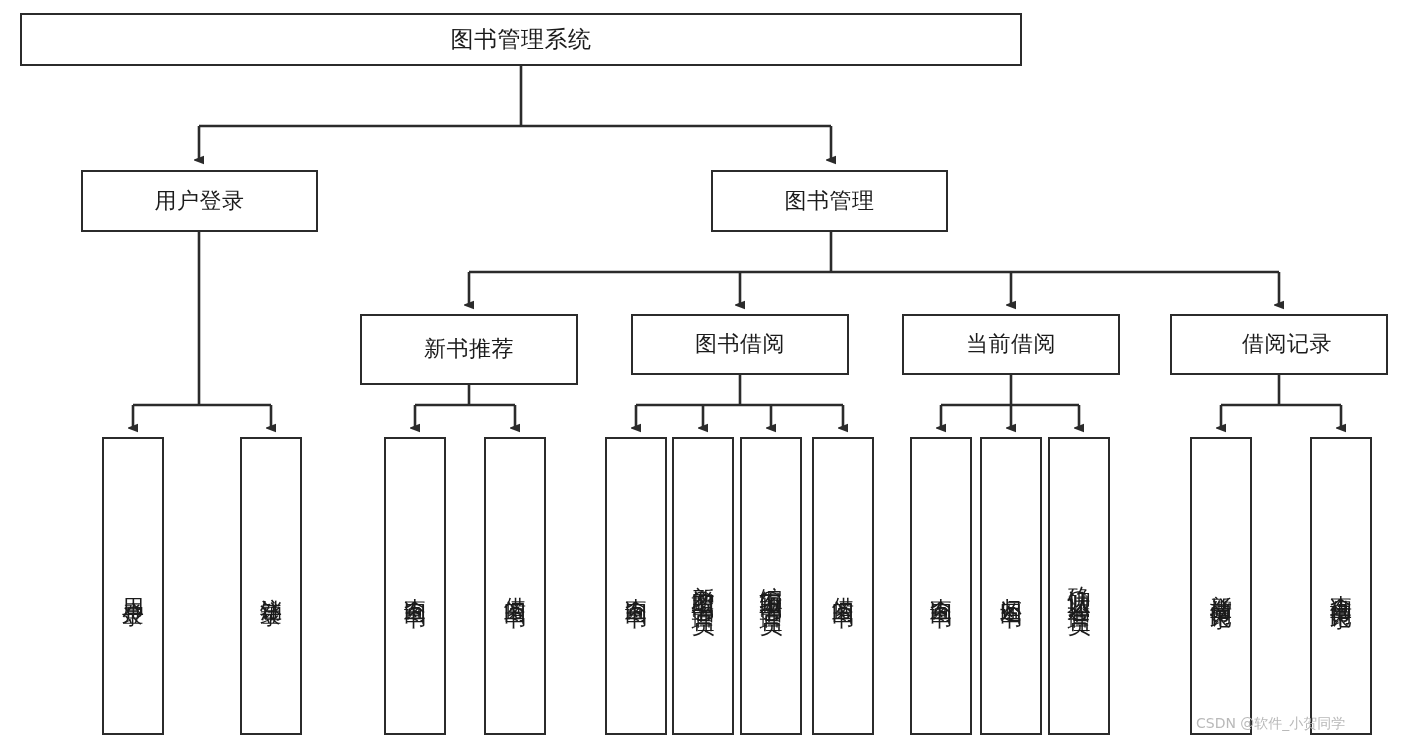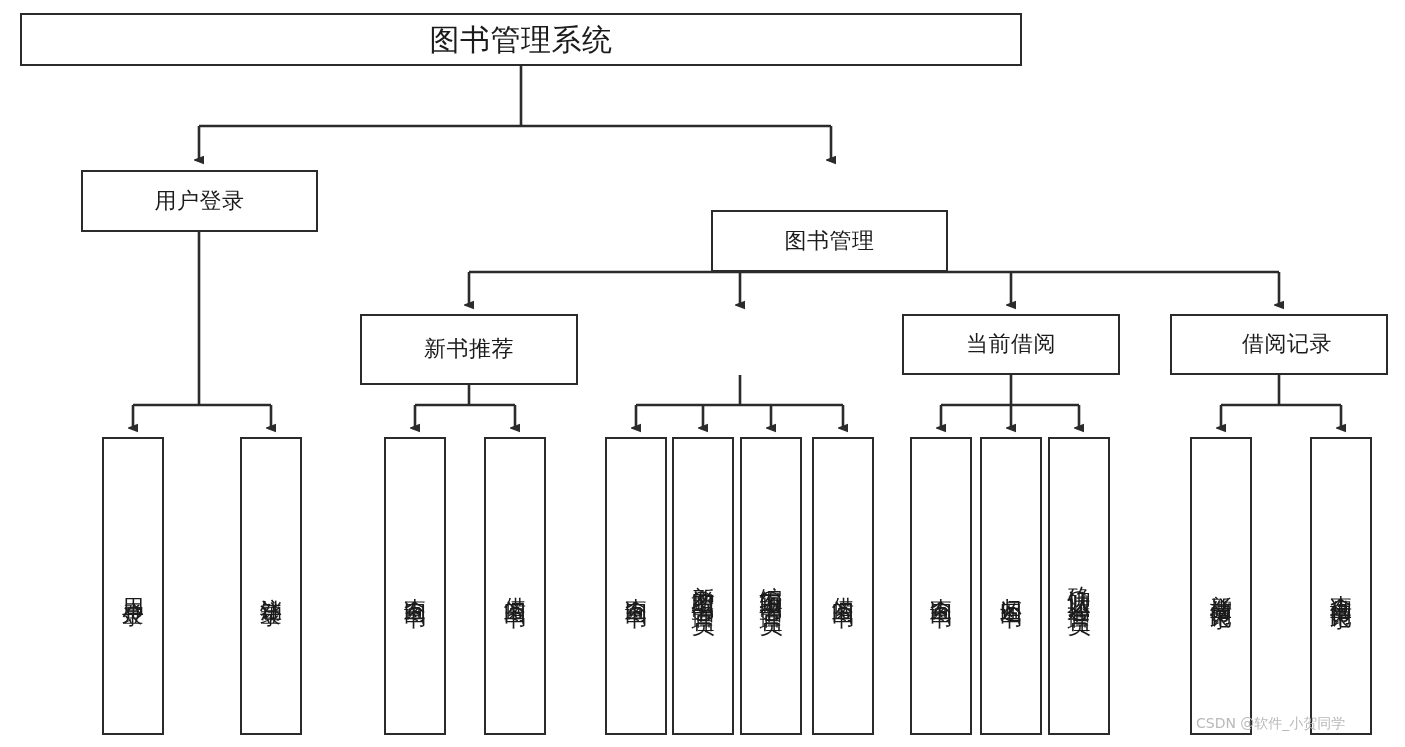--- a/index.html
+++ b/index.html
@@ -39,21 +39,21 @@
     color: #1b1b1b;
     letter-spacing: 0.5px;
     line-height: 1.12;
     white-space: nowrap;
   }
   
   .node.horiz .label {
     font-size: 22px;
   }
   .node.root .label {
-    font-size: 30px;
+    font-size: 23px;
   }
   
   .node.vert {
     align-items: center;
     justify-content: center;
   }
   .node.vert .label {
     writing-mode: vertical-rl;
     text-orientation: upright;
     font-size: 22px;
@@ -129,27 +129,30 @@
     </g>
   </svg>
 
   <div class="node horiz root" style="left:20px; top:13px; width:1002px; height:53px;">
     <span class="label">图书管理系统</span>
   </div>
 
   <div class="node horiz" style="left:81px; top:170px; width:237px; height:62px;">
     <span class="label">用户登录</span>
   </div>
-  <div class="node horiz" style="left:711px; top:170px; width:237px; height:62px;margin-top:40px;">
+  <div class="node horiz" style="left:711px; top:170px; width:237px; height:62px;">
     <span class="label">图书管理</span>
   </div>
 
   <div class="node horiz" style="left:360px; top:314px; width:218px; height:71px;">
     <span class="label">新书推荐</span>
   </div>
+  <div class="node horiz" style="left:631px; top:314px; width:218px; height:61px;">
+    <span class="label">图书借阅</span>
+  </div>
   <div class="node horiz" style="left:902px; top:314px; width:218px; height:61px;align-items:center;">
     <span class="label">当前借阅</span>
   </div>
   <div class="node horiz" style="left:1170px; top:314px; width:218px; height:61px;padding-left:16px;">
     <span class="label">借阅记录</span>
   </div>
 
   <div class="node vert" style="left:102px; top:437px; width:62px; height:298px;">
     <span class="label">用户登录</span>
   </div>

